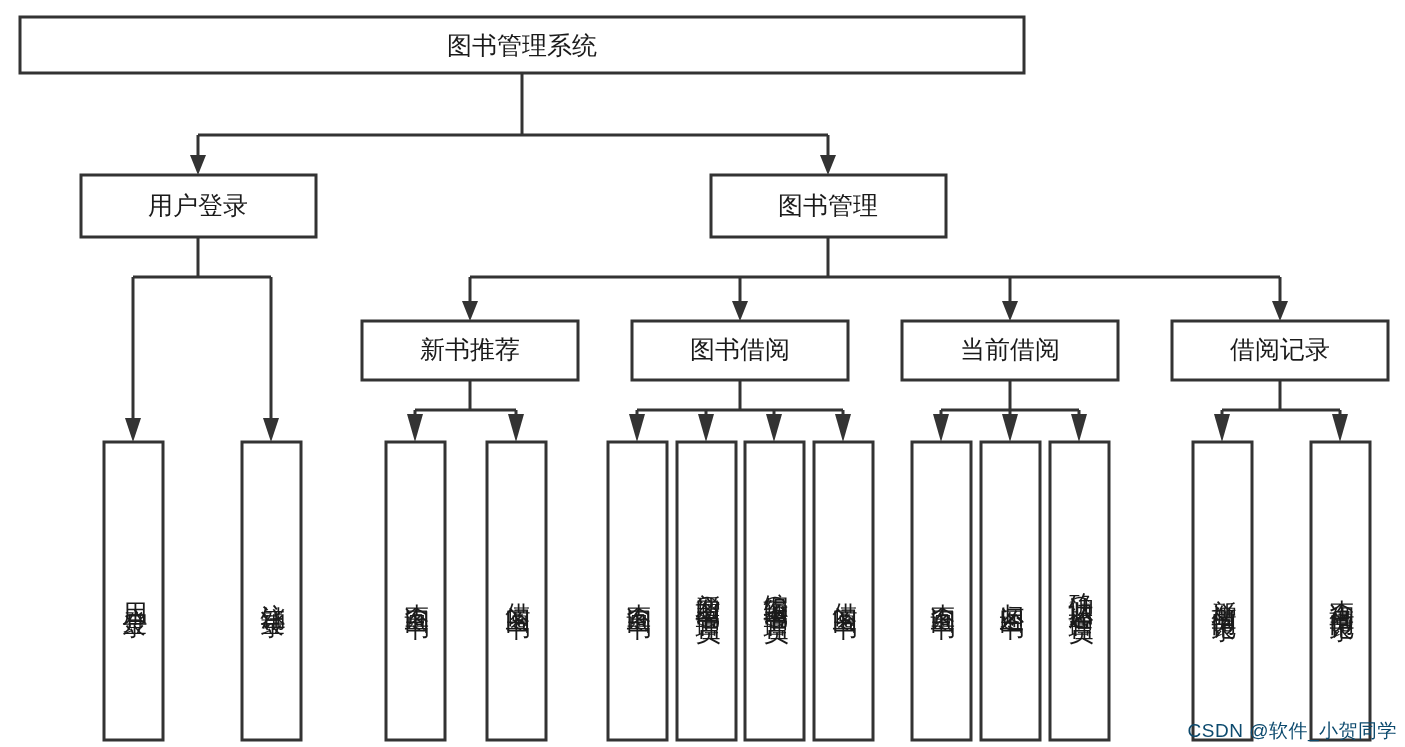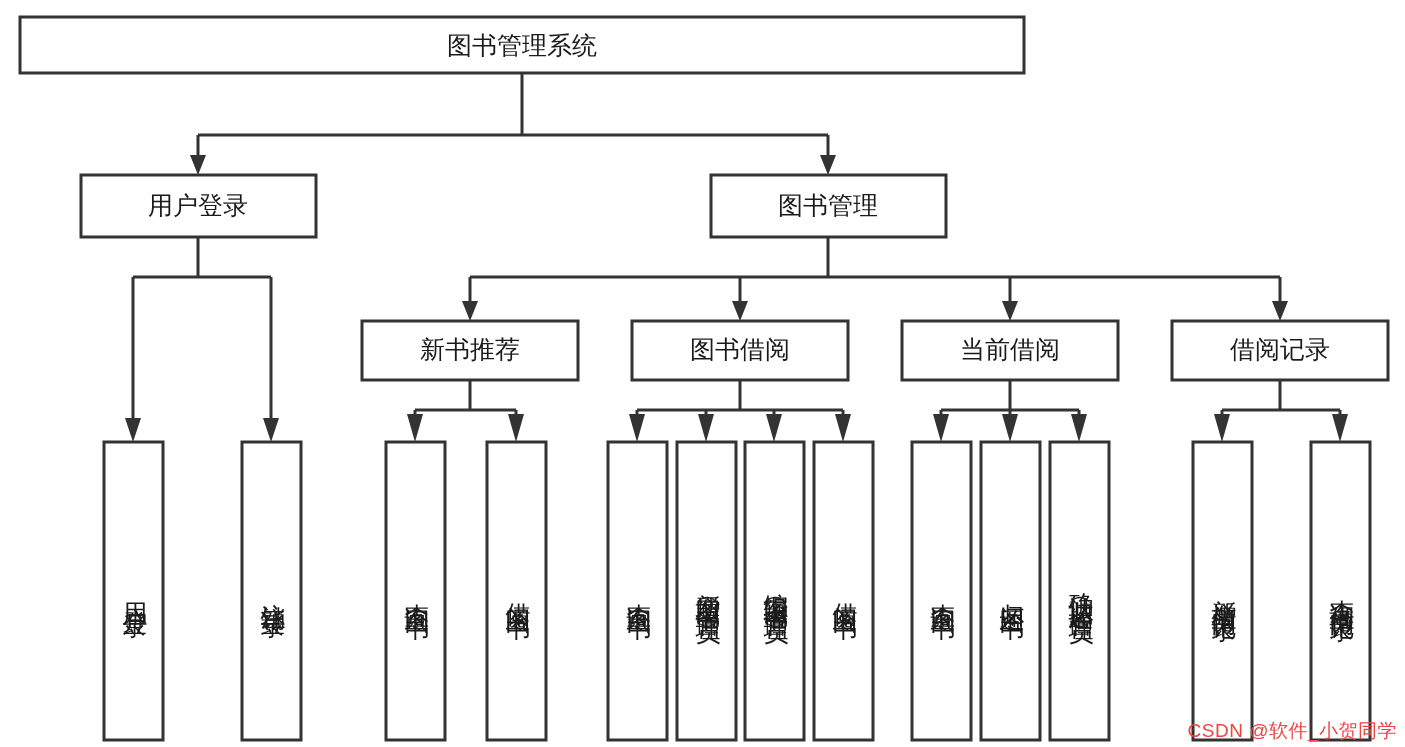--- a/index.html
+++ b/index.html
@@ -56,21 +56,21 @@
   .arrow-head {
     fill: #333333;
     stroke: none;
   }
   .watermark {
     position: absolute;
     right: 8px;
     bottom: 8px;
     font-family: "Liberation Sans", "DejaVu Sans", sans-serif;
     font-size: 19px;
-    color: #ef4444;
+    color: #0c4a6e;
     letter-spacing: 0.5px;
     white-space: nowrap;
     pointer-events: none;
   }
 </style>
 </head>
 <body>
 
 <div id="diagram-root">
   <svg class="flow" viewBox="0 0 1405 747" xmlns="http://www.w3.org/2000/svg">

